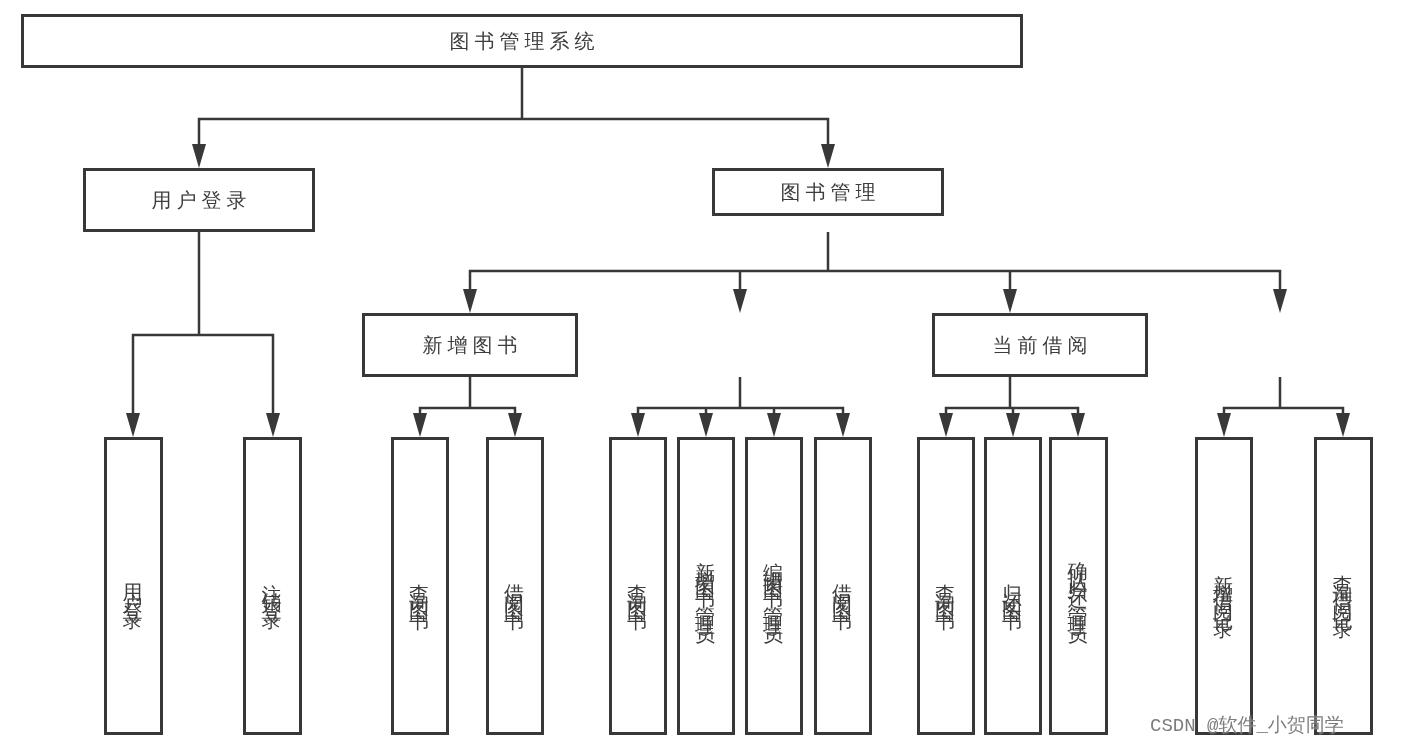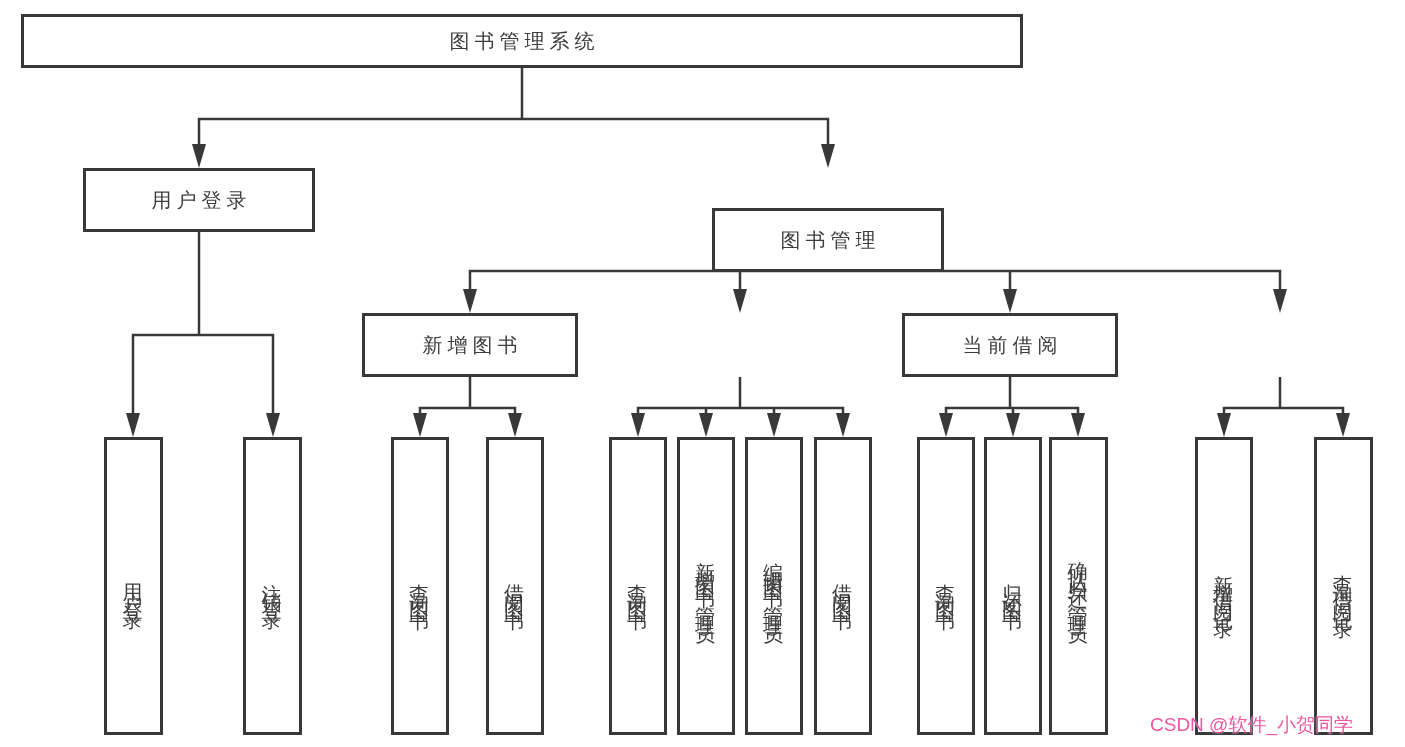--- a/index.html
+++ b/index.html
@@ -12,44 +12,45 @@
     position:absolute;background:#ffffff;border:3px solid #383838;box-sizing:border-box;
     display:flex;align-items:center;justify-content:center;z-index:2;
   }
   .htext{font-size:20px;letter-spacing:5px;text-indent:5px;white-space:nowrap;color:#3d3d3d;}
   .vtext{
     writing-mode:vertical-rl;font-size:20px;letter-spacing:9px;white-space:nowrap;color:#3d3d3d;
   }
   
   .n-root{left:21px;top:14px;width:1002px;height:54px;}
   .n-userlogin{left:83px;top:168px;width:232px;height:64px;}
-  .n-bookmgmt{left:712px;top:168px;width:232px;height:64px;margin-top:40px;}
+  .n-bookmgmt{left:712px;top:168px;width:232px;height:48px;}
   .n-l3{top:313px;width:216px;height:64px;}
   .n-newbook{left:362px;}
   .n-borrowmod{left:632px;}
-  .n-current{left:902px;}
+  .n-current{left:932px;}
   .n-records{left:1172px;}
   .leaf{top:437px;width:58px;height:298px;}
   .lf-userlogin{left:104px;width:59px;}
   .lf-logout{left:243px;width:59px;}
   .lf-q1{left:391px;}
   .lf-b1{left:486px;}
   .lf-q2{left:609px;}
   .lf-add{left:677px;}
   .lf-edit{left:745px;}
   .lf-b2{left:814px;}
   .lf-q3{left:917px;}
   .lf-return{left:984px;}
   .lf-confirm{left:1049px;width:59px;}
   .lf-addrec{left:1195px;}
   .lf-qrec{left:1314px;width:59px;}
   .watermark{
     position:absolute;left:1150px;top:712px;width:250px;z-index:3;
-    font-size:19px;color:#ec4899;opacity:.92;white-space:nowrap;text-align:left;
+    font-size:19px;color:#737373;opacity:.92;white-space:nowrap;text-align:left;
     text-shadow:0 0 2px #ffffff;
+    font-family:Liberation Mono, monospace;
   }
 </style>
 </head>
 <body>
 
 <div class="canvas">
 
   <svg class="edges" width="1405" height="747" viewBox="0 0 1405 747">
     <g stroke="#383838" stroke-width="2.5" fill="none">
       <path d="M522,68 V119"></path>

